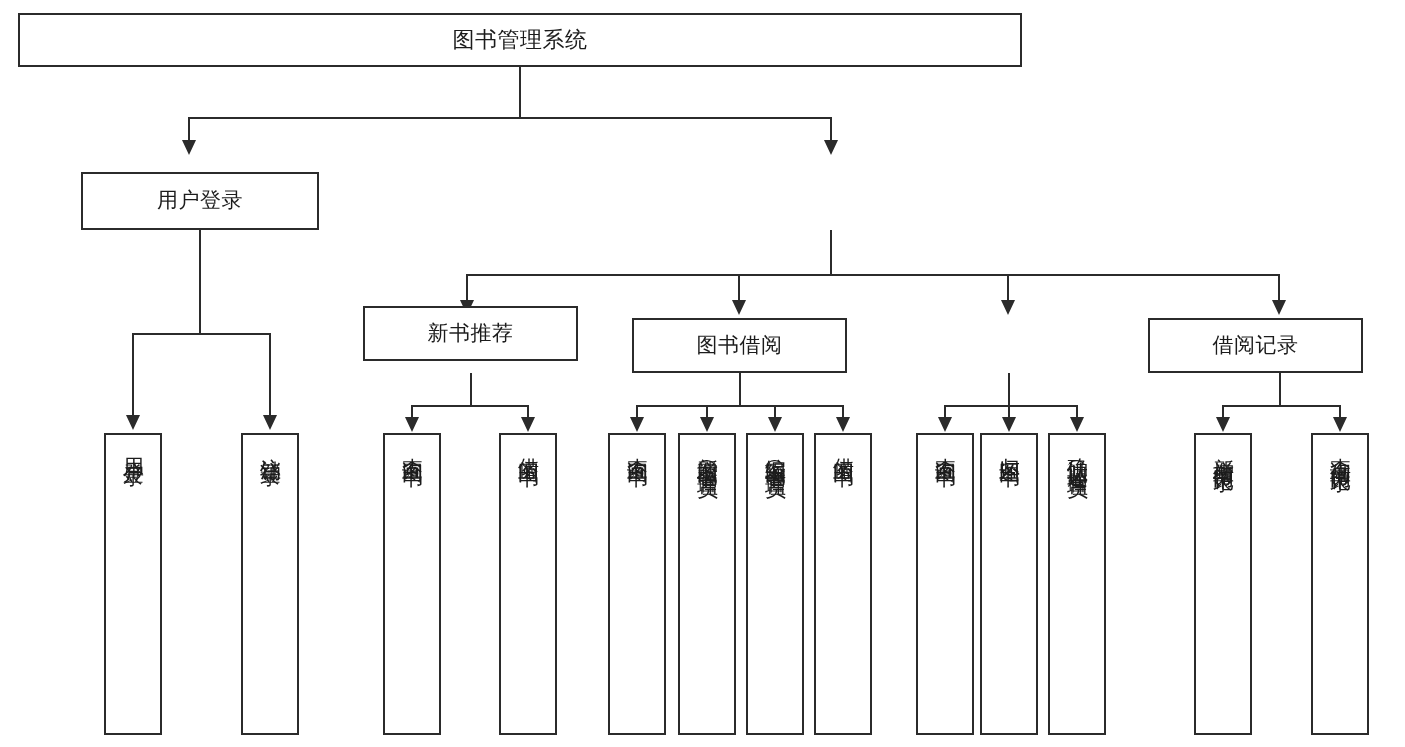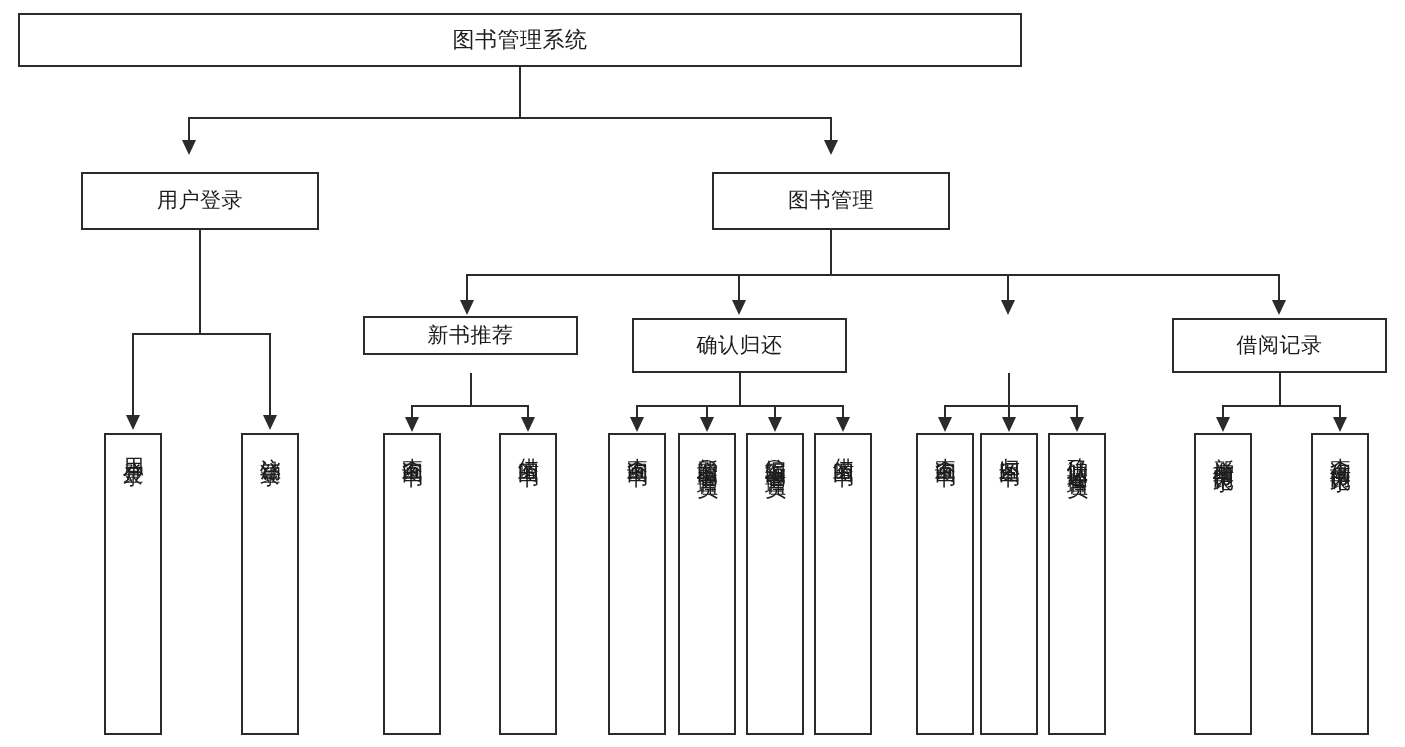--- a/index.html
+++ b/index.html
@@ -93,50 +93,47 @@
 
   <div class="hline" style="left:188px;top:117px;width:644px;"></div>
 
   <div class="vline" style="left:188px;top:117px;height:26px;"></div>
   <div class="arrow" style="left:182px;top:140px;"></div>
   <div class="vline" style="left:830px;top:117px;height:26px;"></div>
   <div class="arrow" style="left:824px;top:140px;"></div>
 
   <div class="box h" style="left:81px;top:172px;width:238px;height:58px;">
     <span>用户登录</span>
-  </div>
-  <div class="box h" style="left:712px;top:172px;width:238px;height:58px;">
-    <span>图书管理</span>
   </div>
 
   <div class="vline" style="left:199px;top:230px;height:103px;"></div>
   <div class="hline" style="left:133px;top:333px;width:138px;"></div>
   <div class="vline" style="left:132px;top:333px;height:85px;"></div>
   <div class="arrow" style="left:126px;top:415px;"></div>
   <div class="vline" style="left:269px;top:333px;height:85px;"></div>
   <div class="arrow" style="left:263px;top:415px;"></div>
 
   <div class="vline" style="left:830px;top:230px;height:45px;"></div>
   <div class="hline" style="left:466px;top:274px;width:814px;"></div>
   <div class="vline" style="left:466px;top:274px;height:28px;"></div>
   <div class="arrow" style="left:460px;top:300px;"></div>
   <div class="vline" style="left:738px;top:274px;height:28px;"></div>
   <div class="arrow" style="left:732px;top:300px;"></div>
   <div class="vline" style="left:1007px;top:274px;height:28px;"></div>
   <div class="arrow" style="left:1001px;top:300px;"></div>
   <div class="vline" style="left:1278px;top:274px;height:28px;"></div>
   <div class="arrow" style="left:1272px;top:300px;"></div>
 
-  <div class="box h" style="left:363px;top:316px;width:215px;height:39px;">
+  <div class="box h" style="left:363px;top:306px;width:215px;height:55px;">
     <span>新书推荐</span>
   </div>
   <div class="box h" style="left:632px;top:318px;width:215px;height:55px;">
-    <span>确认归还</span>
-  </div>
-  <div class="box h" style="left:1172px;top:318px;width:215px;height:55px;">
+    <span>图书借阅</span>
+  </div>
+  <div class="box h" style="left:1148px;top:318px;width:215px;height:55px;">
     <span>借阅记录</span>
   </div>
 
   <div class="vline" style="left:470px;top:373px;height:33px;"></div>
   <div class="hline" style="left:412px;top:405px;width:117px;"></div>
   <div class="vline" style="left:411px;top:405px;height:14px;"></div>
   <div class="arrow" style="left:405px;top:417px;"></div>
   <div class="vline" style="left:527px;top:405px;height:14px;"></div>
   <div class="arrow" style="left:521px;top:417px;"></div>
 

